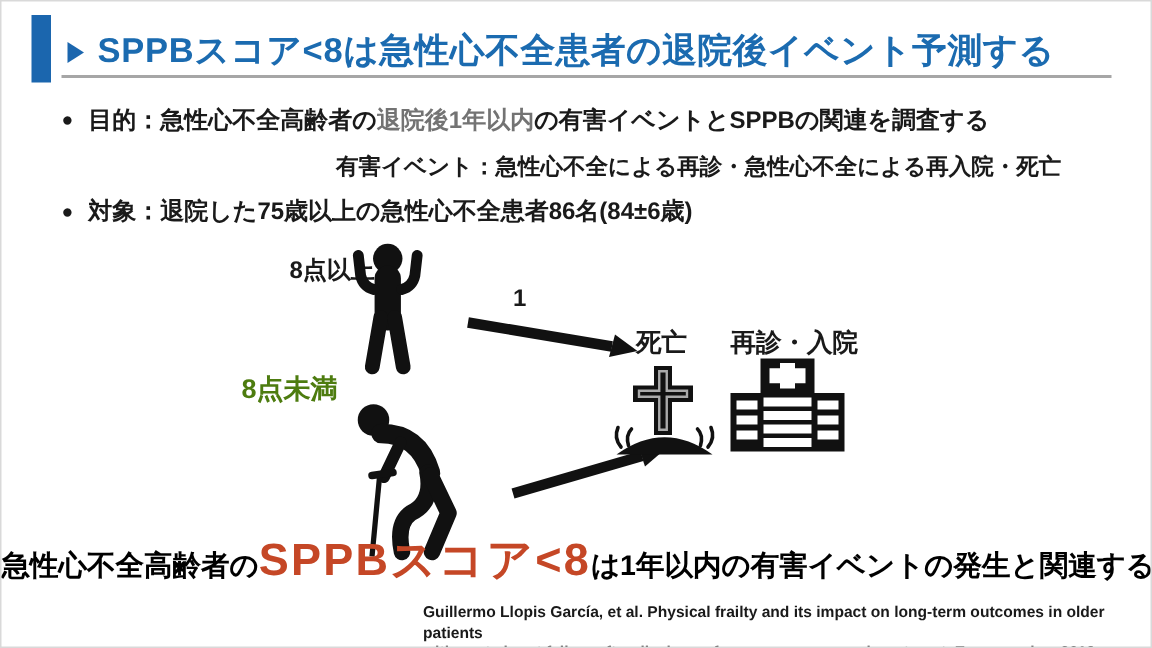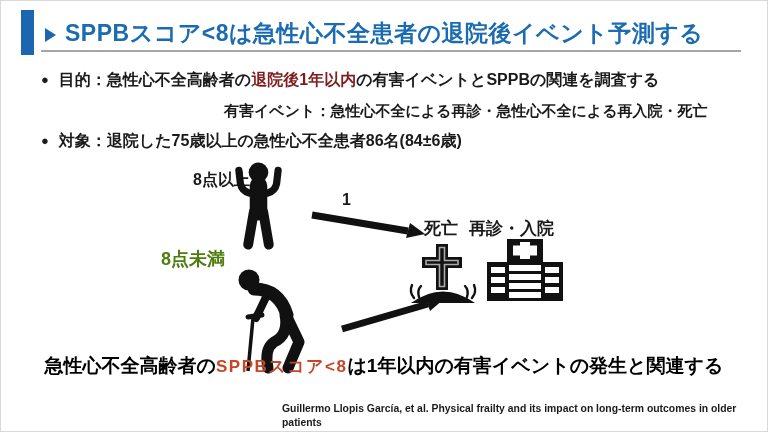--- a/index.html
+++ b/index.html
@@ -14,41 +14,41 @@
   .title-row{position:absolute;left:44px;top:17px;display:flex;align-items:center;gap:9px;}
   .title-tri{width:0;height:0;border-left:11px solid #1B66AE;border-top:7px solid transparent;border-bottom:7px solid transparent;margin-top:2px;}
   .title-text{font-size:23px;font-weight:bold;color:#1B6BB0;letter-spacing:.5px;white-space:nowrap;}
   .title-underline{position:absolute;left:40px;top:49px;width:700px;height:2px;background:#A6A6A6;}
   
   .bullet{position:absolute;display:flex;gap:10px;font-weight:bold;color:#1a1a1a;font-size:16px;white-space:nowrap;}
   .bullet .dot{font-size:13px;line-height:1.5;}
   .b1{left:40px;top:69px;}
   .b2{left:40px;top:130px;}
   .subline{position:absolute;left:223px;top:101px;font-size:15px;font-weight:bold;color:#1a1a1a;white-space:nowrap;}
-  .red{color:#7f1d1d;text-align:right;}
+  .red{color:#737373;text-align:right;}
   
   .dlabel{position:absolute;font-weight:bold;color:#1a1a1a;white-space:nowrap;}
   .lbl-high{left:172px;top:169px;font-size:16px;margin-left:20px;}
   .lbl-low{left:160px;top:246px;font-size:18px;color:#4d7c0f;}
   .lbl-odds{left:307px;top:168px;font-size:17px;}
   .lbl-one{left:341px;top:190px;font-size:16px;}
   .lbl-death{left:423px;top:216px;font-size:17px;font-family:Liberation Serif, serif;}
-  .lbl-readmit{left:468px;top:216px;font-size:17px;}
+  .lbl-readmit{left:486px;top:216px;font-size:17px;}
   .stats{position:absolute;left:402px;top:314px;font-size:15px;font-weight:bold;color:#1a1a1a;white-space:nowrap;}
   .icon{position:absolute;}
   .ic-strong{left:220px;top:160px;}
   .ic-elderly{left:222px;top:262px;}
   .ic-grave{left:404px;top:241px;}
   .ic-hospital{left:484px;top:236px;}
   .ar1{left:305px;top:205px;}
   .ar2{left:335px;top:288px;}
   
   .conclusion{position:absolute;left:0;right:0;top:352px;text-align:center;white-space:nowrap;}
   .conclusion .seg{font-size:19px;font-weight:bold;color:#000000;vertical-align:baseline;}
-  .conclusion .hl{font-size:17px;font-weight:bold;color:#C54726;letter-spacing:1.5px;vertical-align:baseline;}
+  .conclusion .hl{font-size:30px;font-weight:bold;color:#C54726;letter-spacing:1.5px;vertical-align:baseline;}
   
   .citation{position:absolute;left:281px;top:401px;width:484px;font-size:10.4px;font-weight:bold;color:#1a1a1a;line-height:1.3;text-align:left;}
 </style>
 </head>
 <body>
 
 <div class="slide">
 
   <div class="title-bar"></div>
   <div class="title-row">

